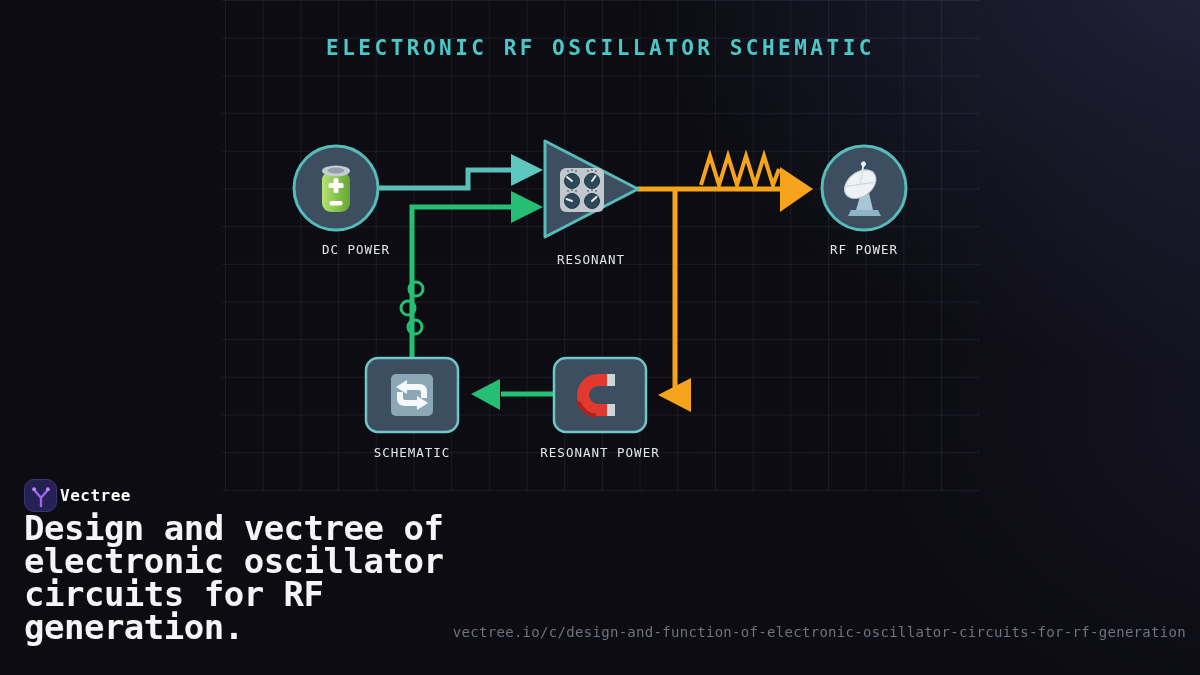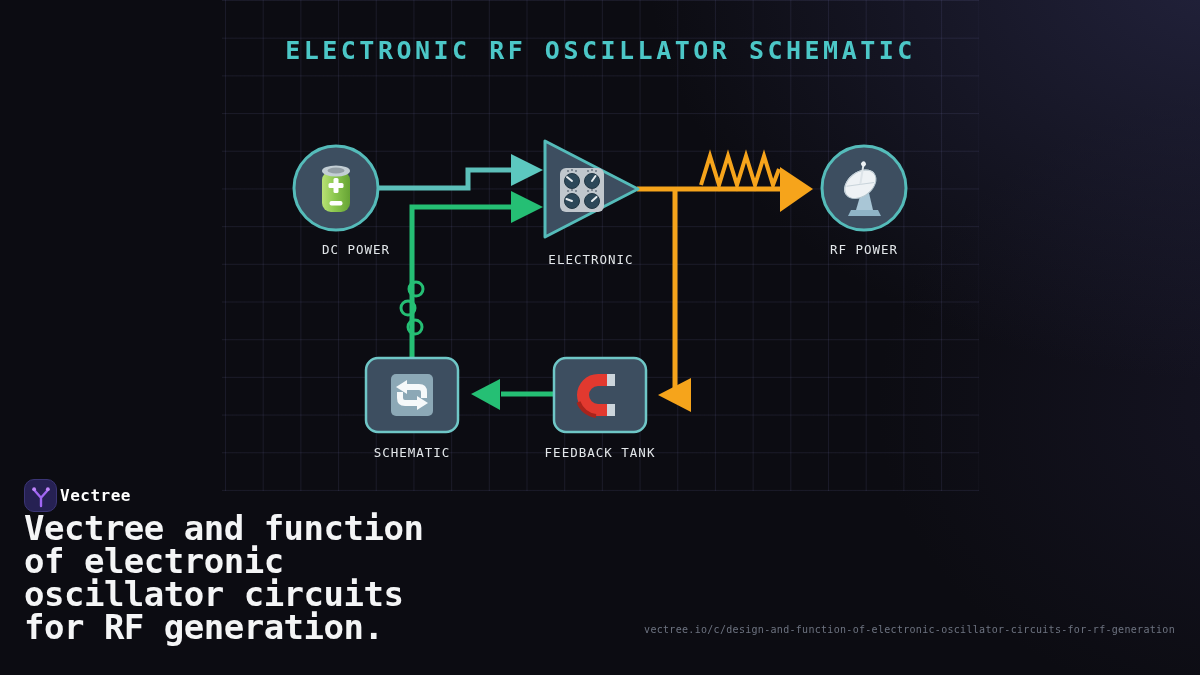--- a/index.html
+++ b/index.html
@@ -16,41 +16,41 @@
     position:absolute; left:222px; top:0; width:757px; height:491px;
     background-image:
       linear-gradient(to right, rgba(125,125,190,.13) 1px, transparent 1px),
       linear-gradient(to bottom, rgba(125,125,190,.13) 1px, transparent 1px);
     background-size:37.7px 37.7px;
     background-position:3px 0;
   }
   .schematic { position:absolute; left:222px; top:0; }
   .title {
     position:absolute; left:222px; top:36px; width:757px;
-    text-align:center; font-size:25px; font-weight:bold;
+    text-align:center; font-size:21px; font-weight:bold;
     letter-spacing:3.5px; color:#4cc7c7;
   }
   .node-label {
     position:absolute; transform:translateX(-50%);
     font-size:12.5px; letter-spacing:1px; color:#e3e7ea; white-space:nowrap;
   }
   .brand-row { position:absolute; left:24px; top:479px; display:flex; align-items:center; gap:3px; }
   .logo {
     width:33px; height:33px; border-radius:10px; background:#262153;
     border:1px solid #3b3575; display:flex; align-items:center; justify-content:center;
   }
   .brand-name { font-size:16px; font-weight:bold; color:#ffffff; letter-spacing:.5px; }
   .headline {
     position:absolute; left:24px; top:512px; width:442px;
     font-size:34px; line-height:33px; font-weight:bold; color:#f4f5f6;
     letter-spacing:-.5px;
   }
   .url {
-    position:absolute; right:25px; top:624px;
-    font-size:10px; color:#6d7380; letter-spacing:.3px; white-space:nowrap;
+    position:absolute; right:14px; top:624px;
+    font-size:14px; color:#6d7380; letter-spacing:.3px; white-space:nowrap;
   }
 </style>
 </head>
 <body>
 
 <div class="card">
 
   <div class="grid"></div>
 
   <div class="title">ELECTRONIC RF OSCILLATOR SCHEMATIC</div>
@@ -164,33 +164,33 @@
 
     <g transform="translate(378,395)">
       <path d="M15,-21 L-2,-21 A21,21 0 0 0 -2,21 L15,21 L15,9 L-2,9 A9,9 0 0 1 -2,-9 L15,-9 Z" fill="#e2392f"></path>
       <path d="M-21.5,7 A21,21 0 0 0 -4,20.9" fill="none" stroke="#a8241c" stroke-width="4"></path>
       <rect x="7" y="-21" width="8" height="12" fill="#ccd5db"></rect>
       <rect x="7" y="9" width="8" height="12" fill="#ccd5db"></rect>
     </g>
   </svg>
 
   <div class="node-label" style="left:336px; top:242px;padding-left:40px;">DC POWER</div>
-  <div class="node-label" style="left:591px; top:252px;">ELECTRONIC</div>
+  <div class="node-label" style="left:591px; top:252px;">RESONANT</div>
   <div class="node-label" style="left:864px; top:242px;">RF POWER</div>
   <div class="node-label" style="left:412px; top:445px;">SCHEMATIC</div>
-  <div class="node-label" style="left:600px; top:445px;">FEEDBACK TANK</div>
+  <div class="node-label" style="left:600px; top:445px;">RESONANT POWER</div>
 
   <div class="brand-row">
     <div class="logo">
       <svg width="22" height="24" viewBox="-12 -13 24 26">
         <path d="M0,11 L0,2 M0,2 L-7,-6 M0,2 L7,-6" stroke="#a066f2" stroke-width="2.6" stroke-linecap="round" fill="none"></path>
         <circle cx="-7.5" cy="-7.5" r="2.1" fill="#c084fc"></circle>
         <circle cx="7.5" cy="-7.5" r="2.1" fill="#c084fc"></circle>
       </svg>
     </div>
     <div class="brand-name">Vectree</div>
   </div>
 
-  <div class="headline">Vectree and function of electronic oscillator circuits for RF generation.</div>
+  <div class="headline">Design and vectree of electronic oscillator circuits for RF generation.</div>
 
   <div class="url">vectree.io/c/design-and-function-of-electronic-oscillator-circuits-for-rf-generation</div>
 
 </div>
 
 </body></html>

